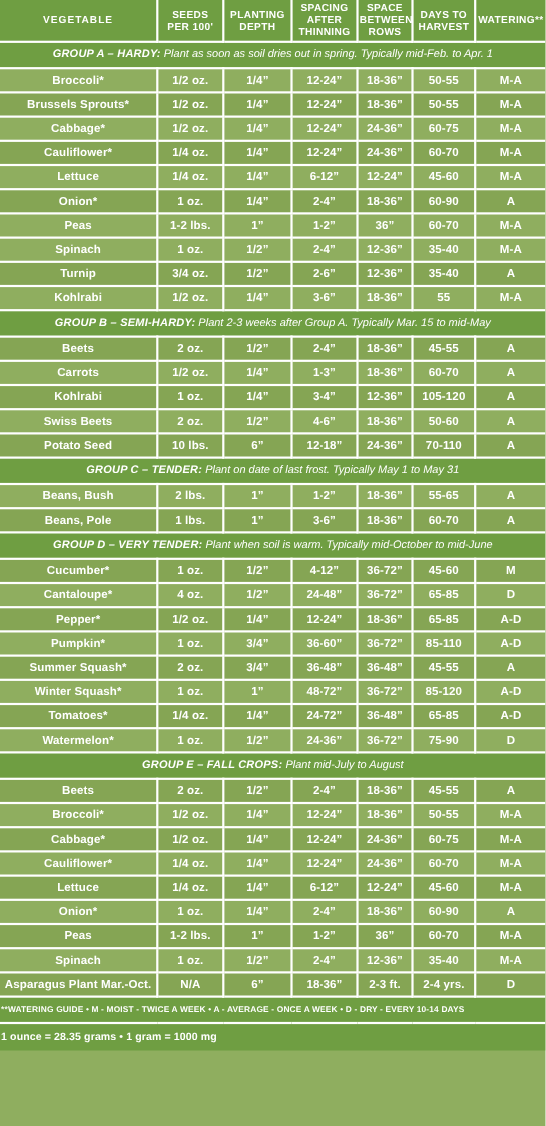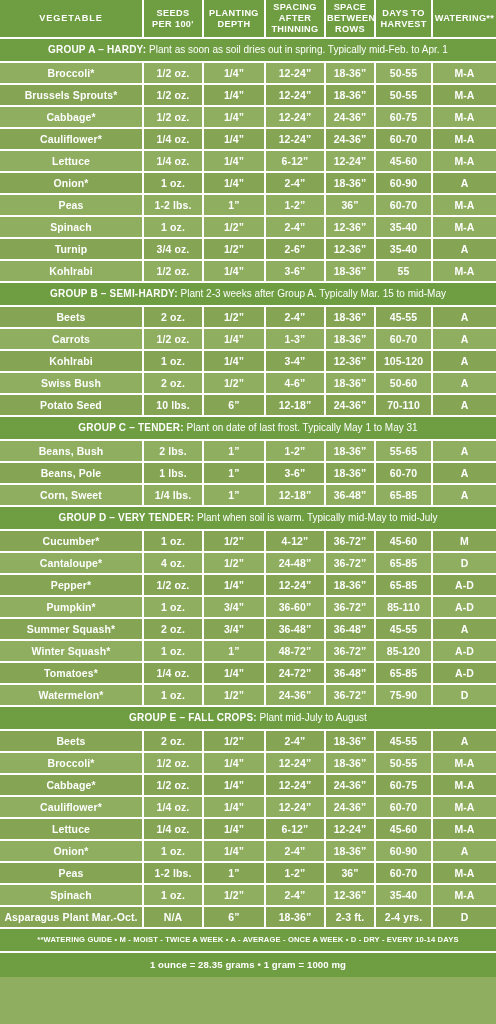--- a/index.html
+++ b/index.html
@@ -63,20 +63,21 @@
     background: #6f9e42;
     color: #ffffff;
     text-align: center;
     height: 22px;
     padding: 0 4px;
     font-size: 10px;
     line-height: 22px;
     border-bottom: 2px solid #ffffff;
     white-space: nowrap;
     box-sizing: border-box;
+    font-style: italic;
   }
   .group-title {
     font-weight: bold;
     letter-spacing: 0.2px;
   }
   .group-desc {
     font-weight: normal;
   }
 
   
@@ -100,21 +101,20 @@
     font-size: 10.5px;
   }
   tr.data-row.shade td {
     background: #85a554;
   }
 
   
   tr.footer-row td {
     background: #6f9e42;
     color: #ffffff;
-    text-align: center;
     font-weight: bold;
     border-bottom: 2px solid #ffffff;
     box-sizing: border-box;
   }
   tr.footer-row.f1 td {
     font-size: 7.6px;
     letter-spacing: 0.15px;
     height: 20px;
     line-height: 20px;
   }
@@ -297,21 +297,21 @@
         <tr class="data-row shade">
           <td class="veg-cell">Kohlrabi</td>
           <td>1 oz.</td>
           <td>1/4”</td>
           <td>3-4”</td>
           <td>12-36”</td>
           <td>105-120</td>
           <td>A</td>
         </tr>
         <tr class="data-row">
-          <td class="veg-cell">Swiss Bush</td>
+          <td class="veg-cell">Swiss Beets</td>
           <td>2 oz.</td>
           <td>1/2”</td>
           <td>4-6”</td>
           <td>18-36”</td>
           <td>50-60</td>
           <td>A</td>
         </tr>
         <tr class="data-row shade">
           <td class="veg-cell">Potato Seed</td>
           <td>10 lbs.</td>
@@ -335,31 +335,22 @@
         </tr>
         <tr class="data-row shade">
           <td class="veg-cell">Beans, Pole</td>
           <td>1 lbs.</td>
           <td>1”</td>
           <td>3-6”</td>
           <td>18-36”</td>
           <td>60-70</td>
           <td>A</td>
         </tr>
-        <tr class="data-row">
-          <td class="veg-cell">Corn, Sweet</td>
-          <td>1/4 lbs.</td>
-          <td>1”</td>
-          <td>12-18”</td>
-          <td>36-48”</td>
-          <td>65-85</td>
-          <td>A</td>
-        </tr>
         <tr class="group-row">
-          <td colspan="7"><span class="group-title">GROUP D – VERY TENDER:</span><span class="group-desc"> Plant when soil is warm. Typically mid-May to mid-July</span></td>
+          <td colspan="7"><span class="group-title">GROUP D – VERY TENDER:</span><span class="group-desc"> Plant when soil is warm. Typically mid-October to mid-June</span></td>
         </tr>
         <tr class="data-row shade">
           <td class="veg-cell">Cucumber*</td>
           <td>1 oz.</td>
           <td>1/2”</td>
           <td>4-12”</td>
           <td>36-72”</td>
           <td>45-60</td>
           <td>M</td>
         </tr>

